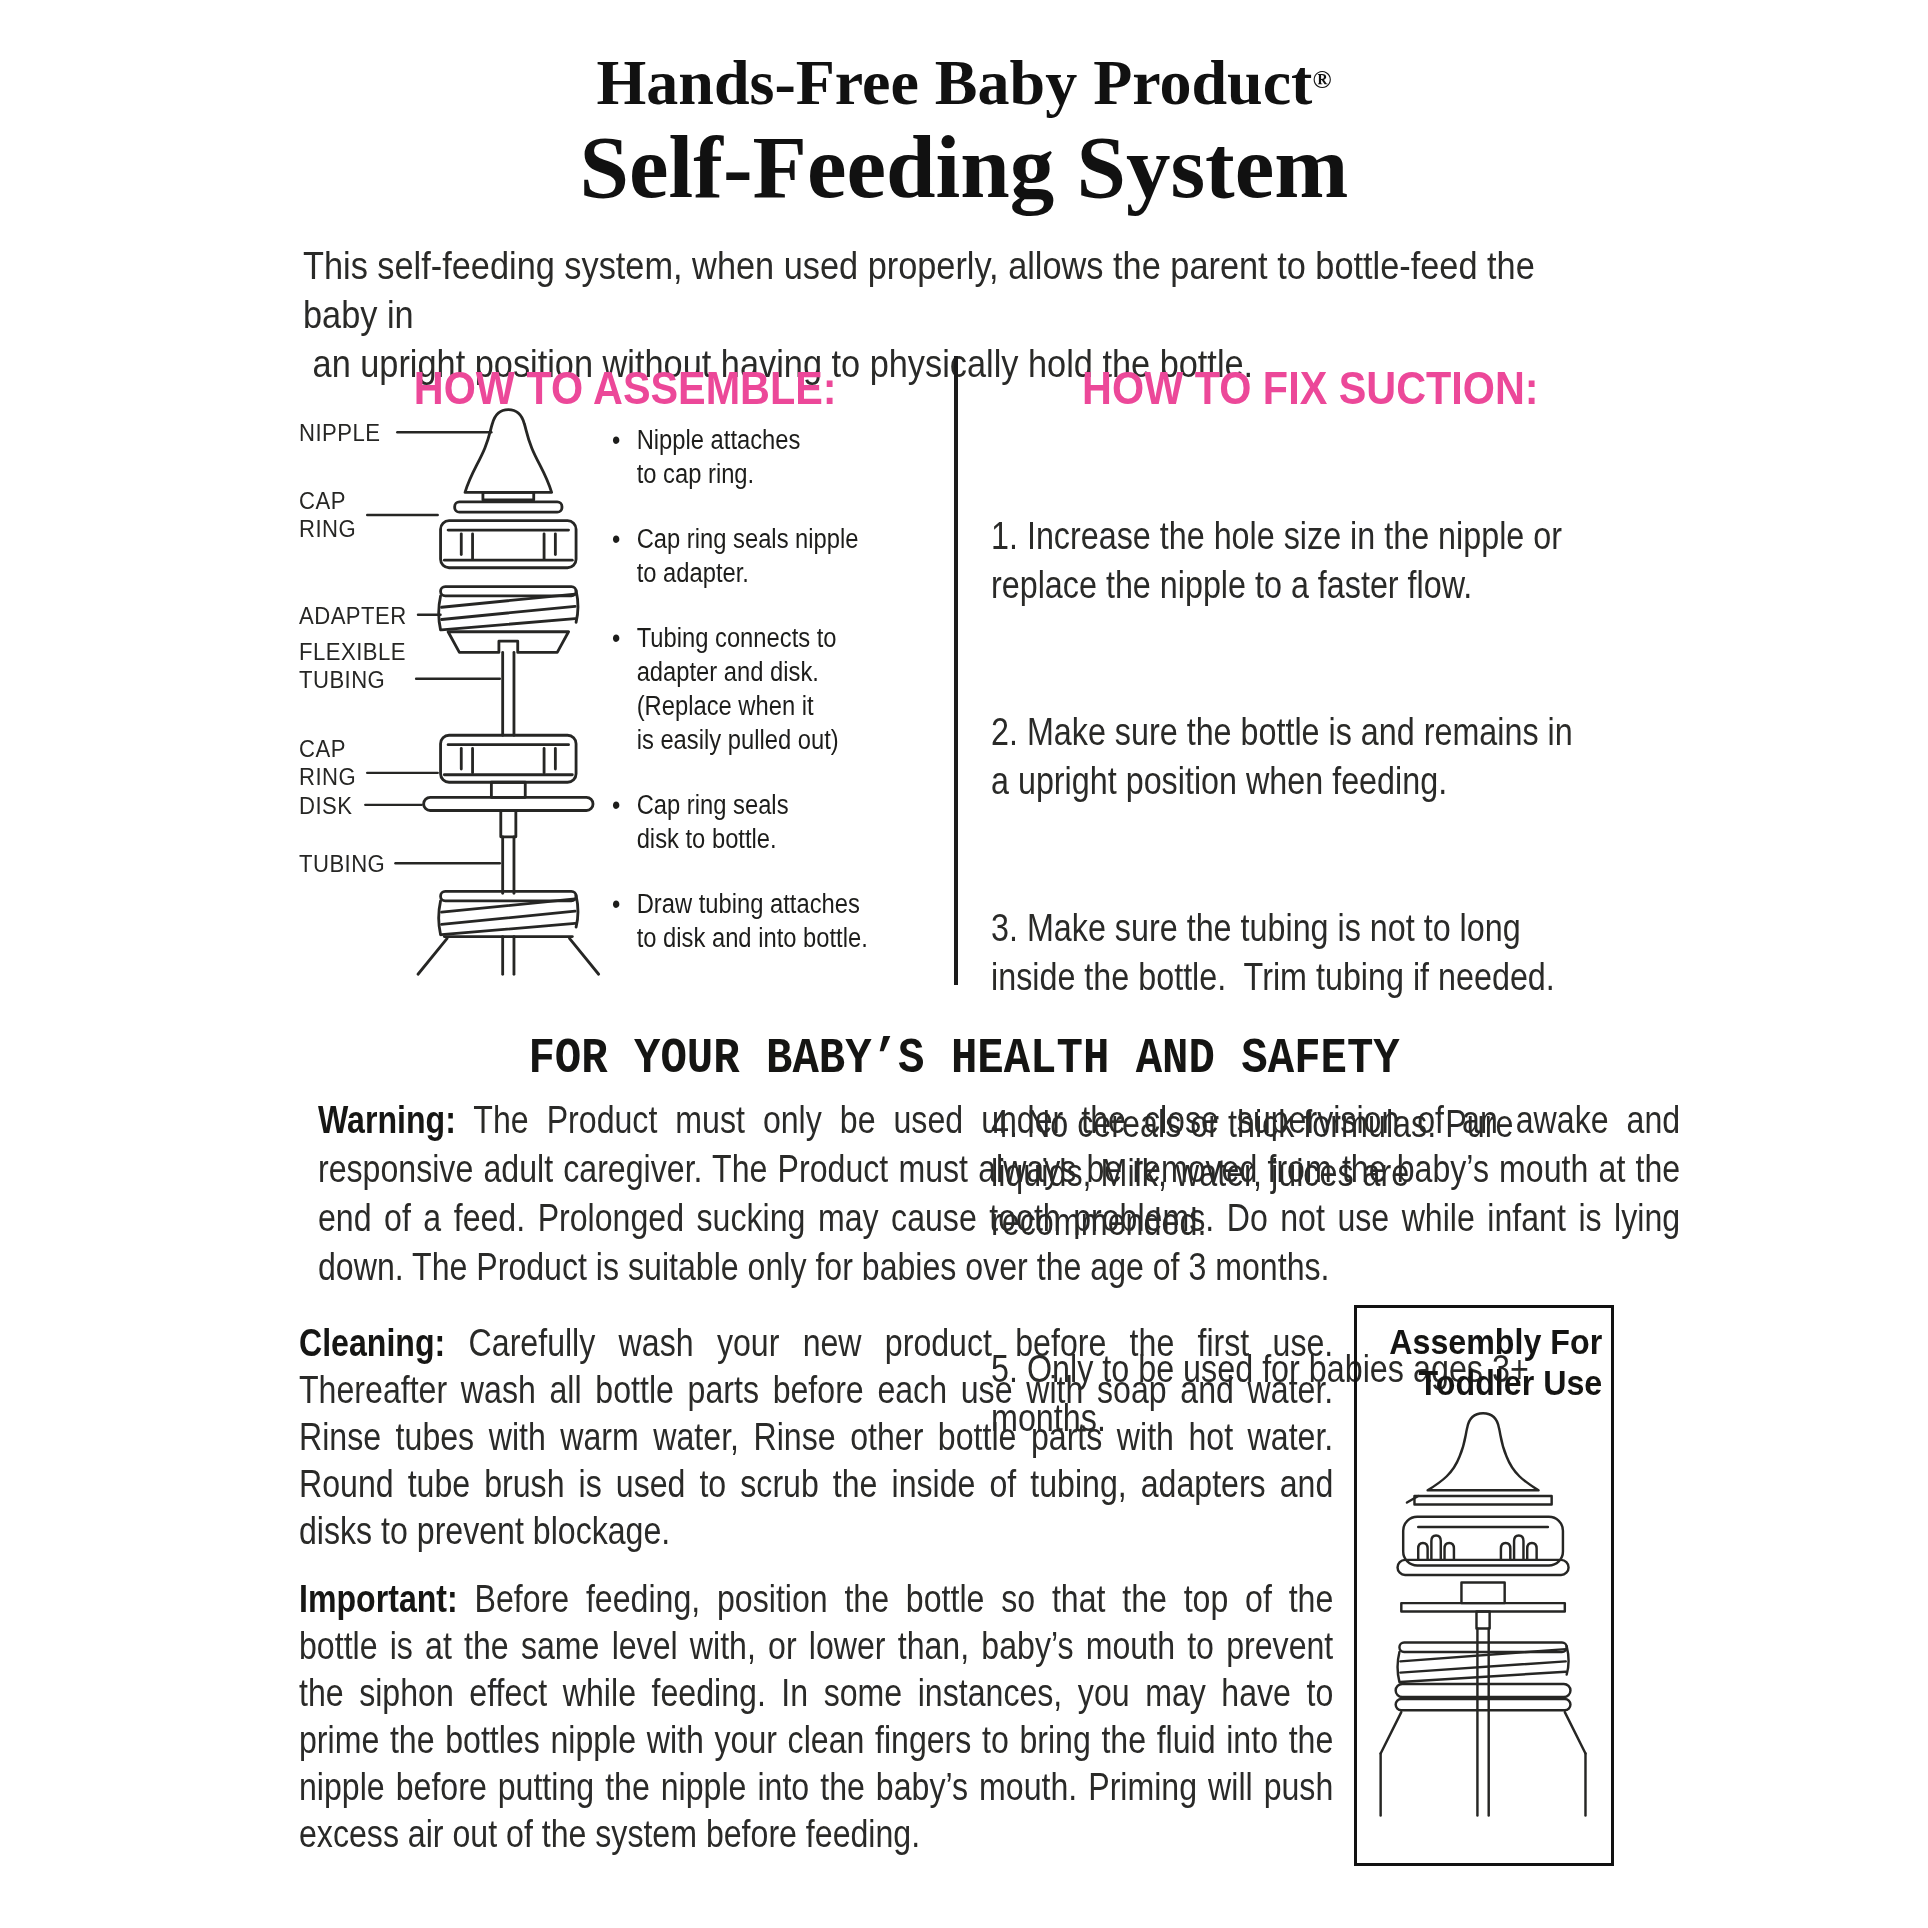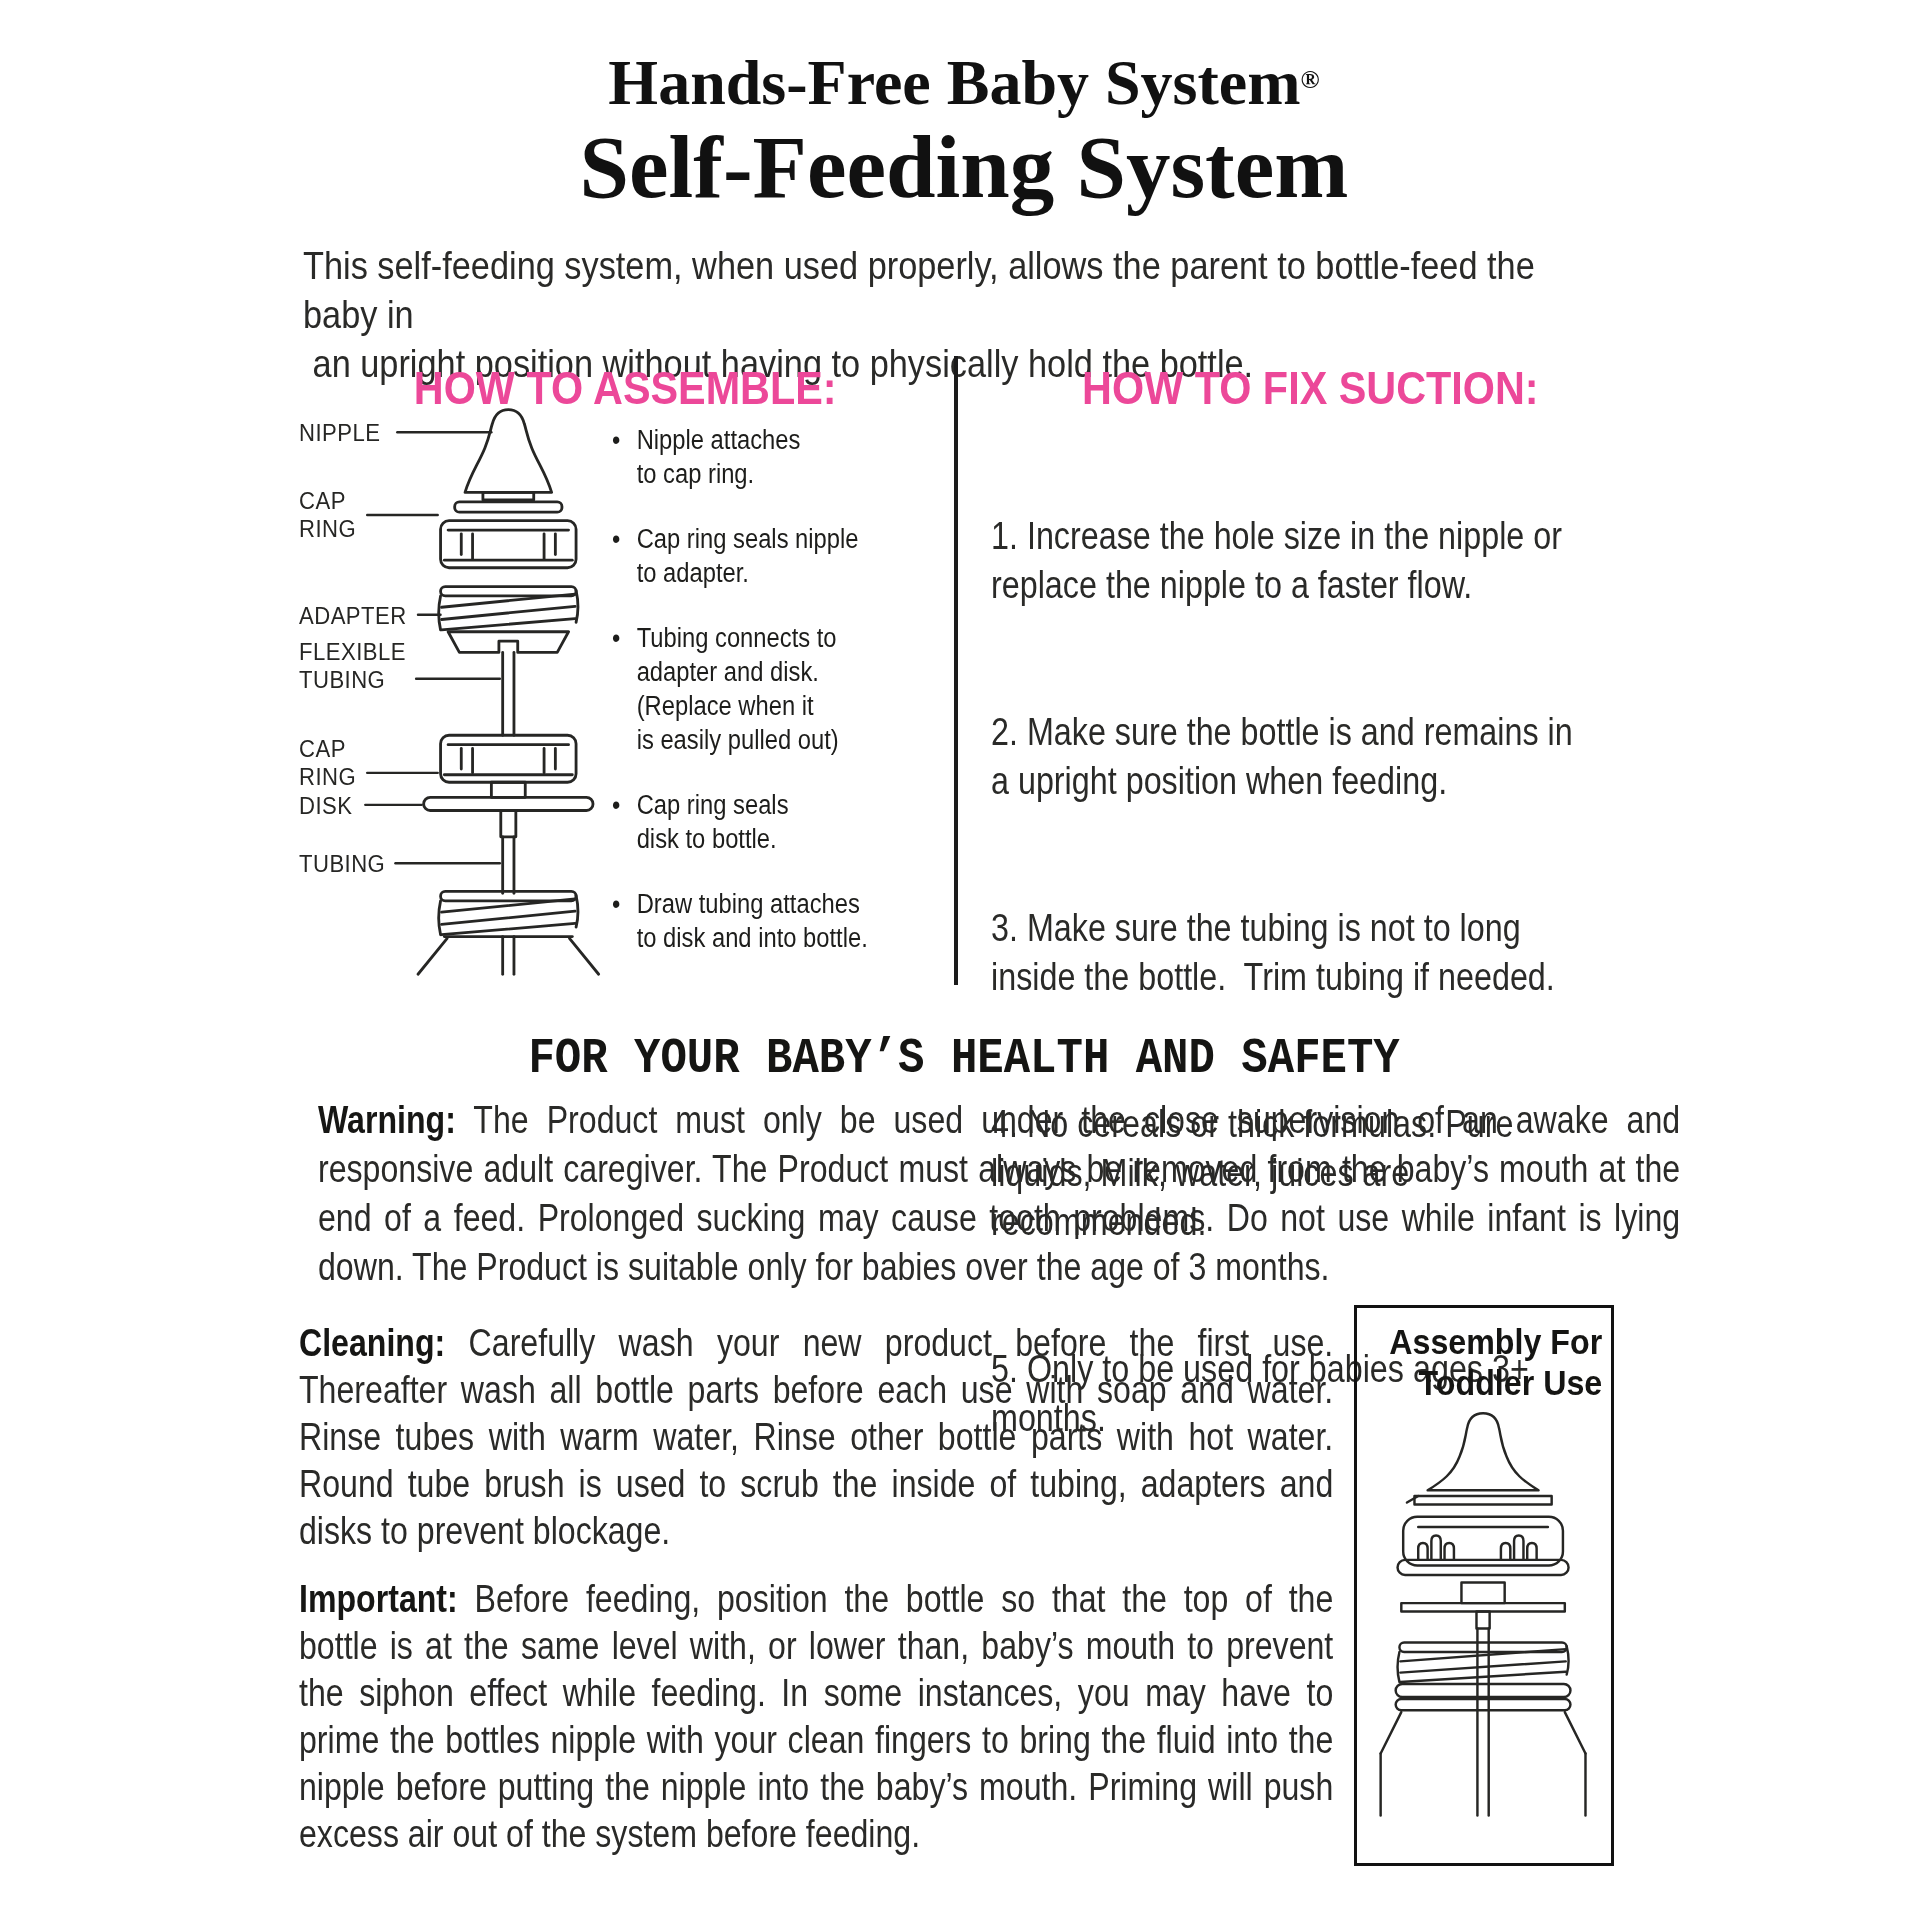--- a/index.html
+++ b/index.html
@@ -57,21 +57,21 @@
   .toddler-art{display:block;margin:3.8px auto 0 auto;}
 
   svg{stroke:#262624;fill:none;stroke-linejoin:round;stroke-linecap:round;}
 </style>
 </head>
 <body>
 
 <div class="page">
 
   <div class="title-wrap">
-    <div class="title1"><span>Hands-Free Baby System</span><sup>®</sup></div>
+    <div class="title1"><span>Hands-Free Baby Product</span><sup>®</sup></div>
     <div class="title2">Self-Feeding System</div>
   </div>
 
   <div class="intro">This self-feeding system, when used properly, allows the parent to bottle-feed the baby in
  an upright position without having to physically hold the bottle.</div>
 
   <div class="col-head" style="left:299px;width:652px;">
     <span class="hx">HOW TO ASSEMBLE:</span>
   </div>
   <div class="col-head" style="left:985px;width:650px;text-align:center;">

